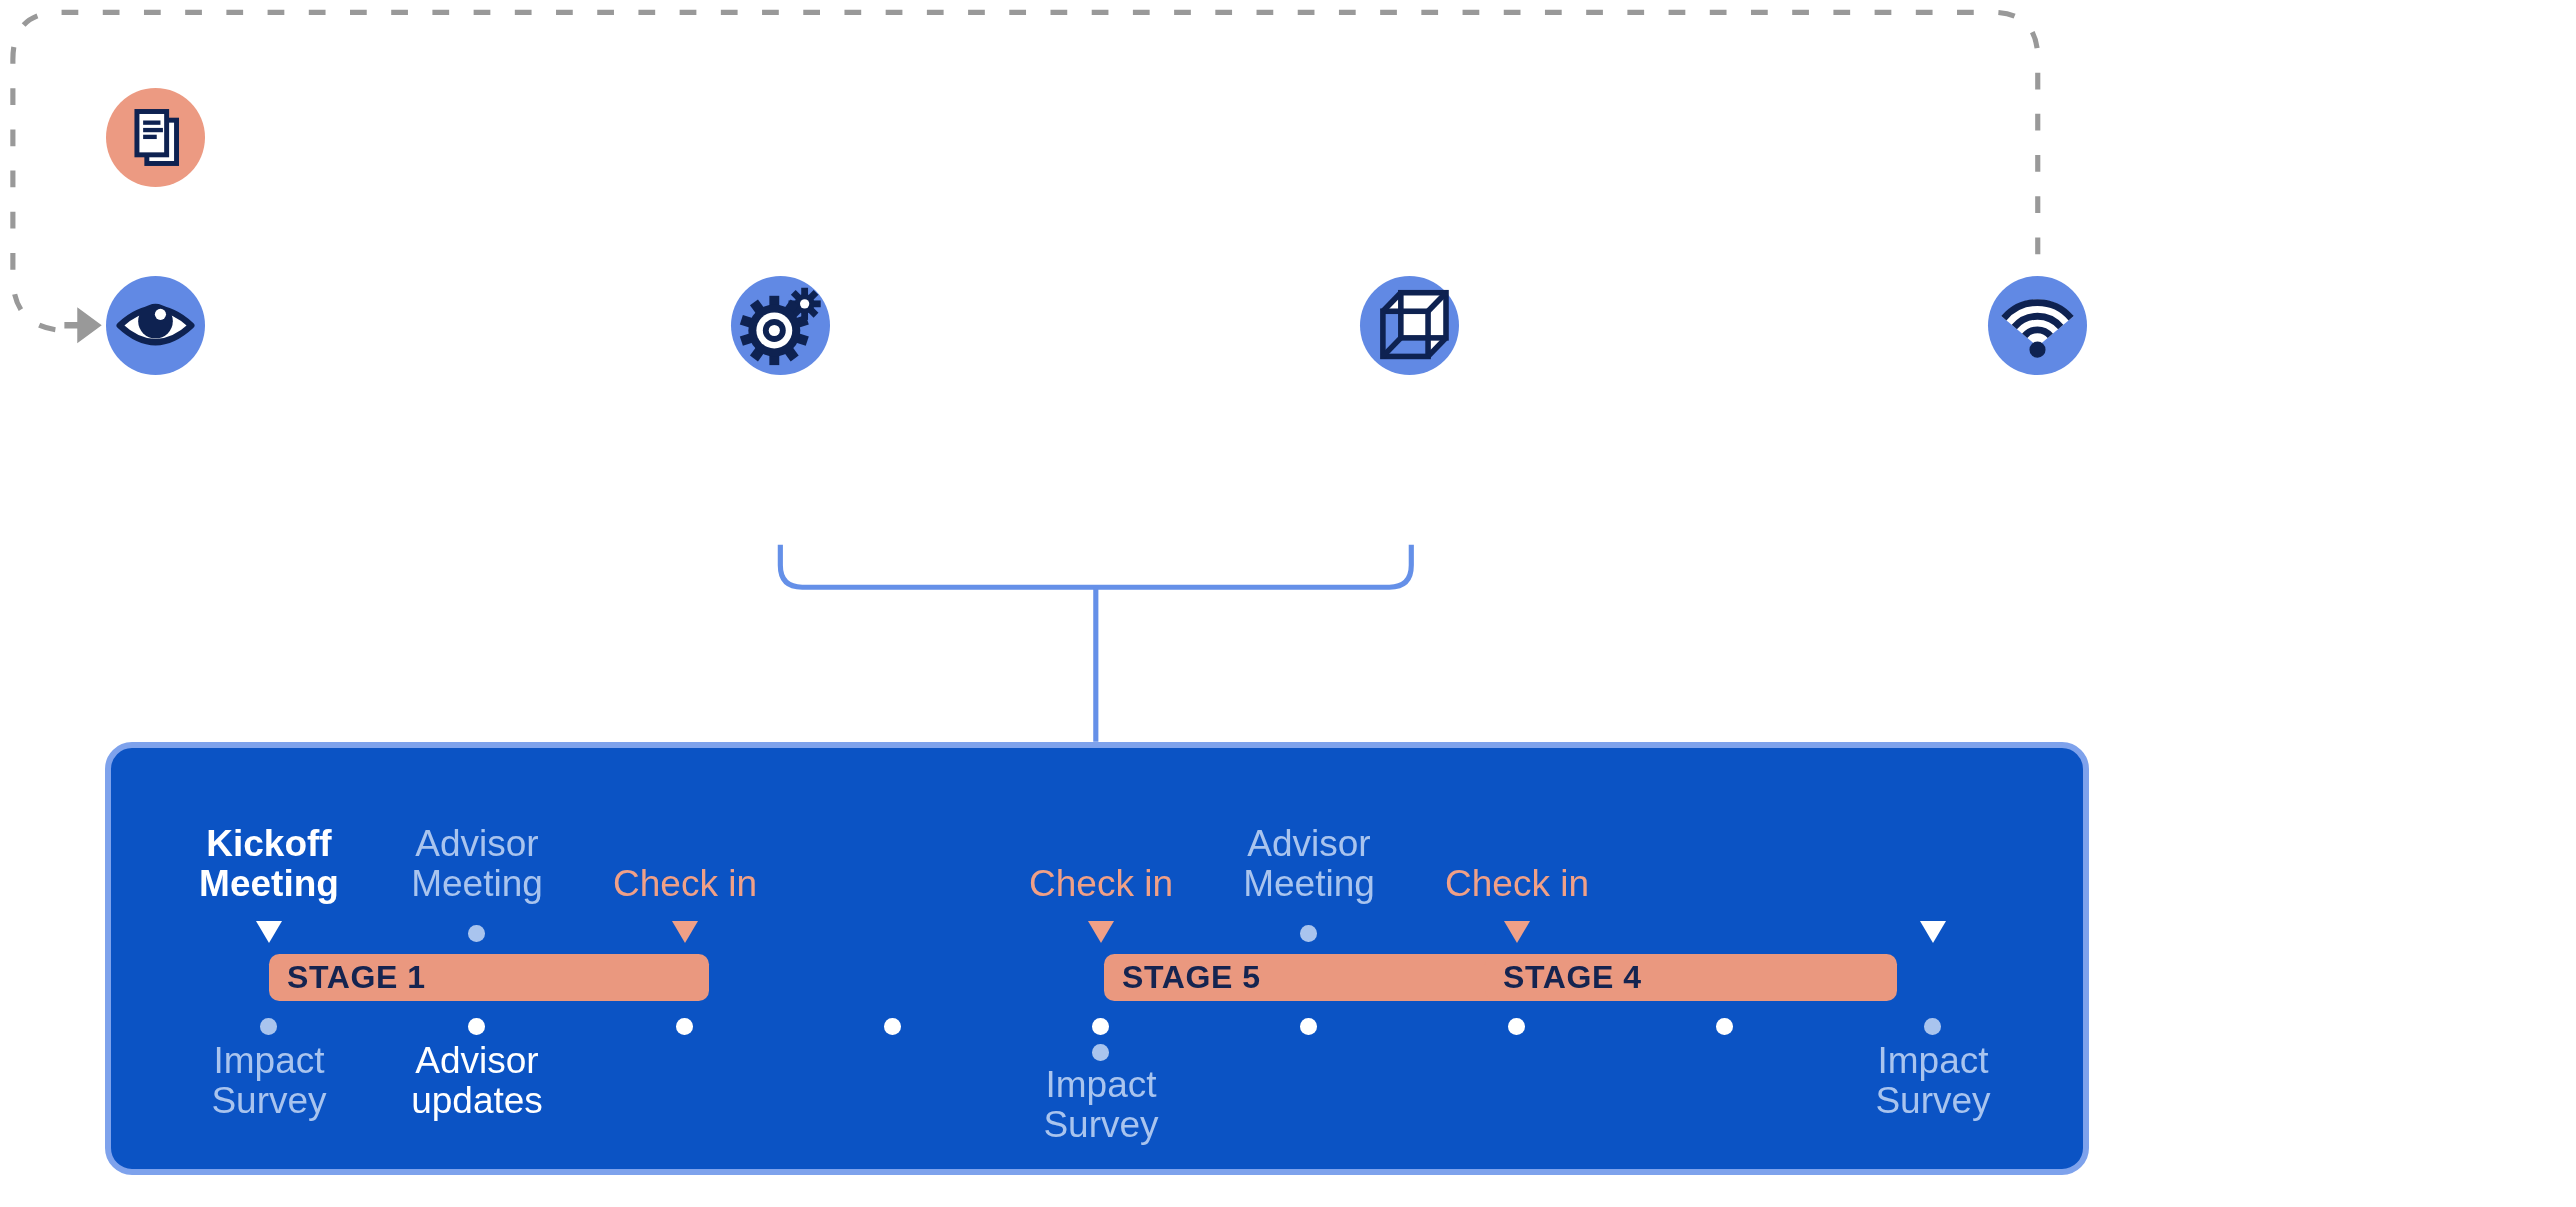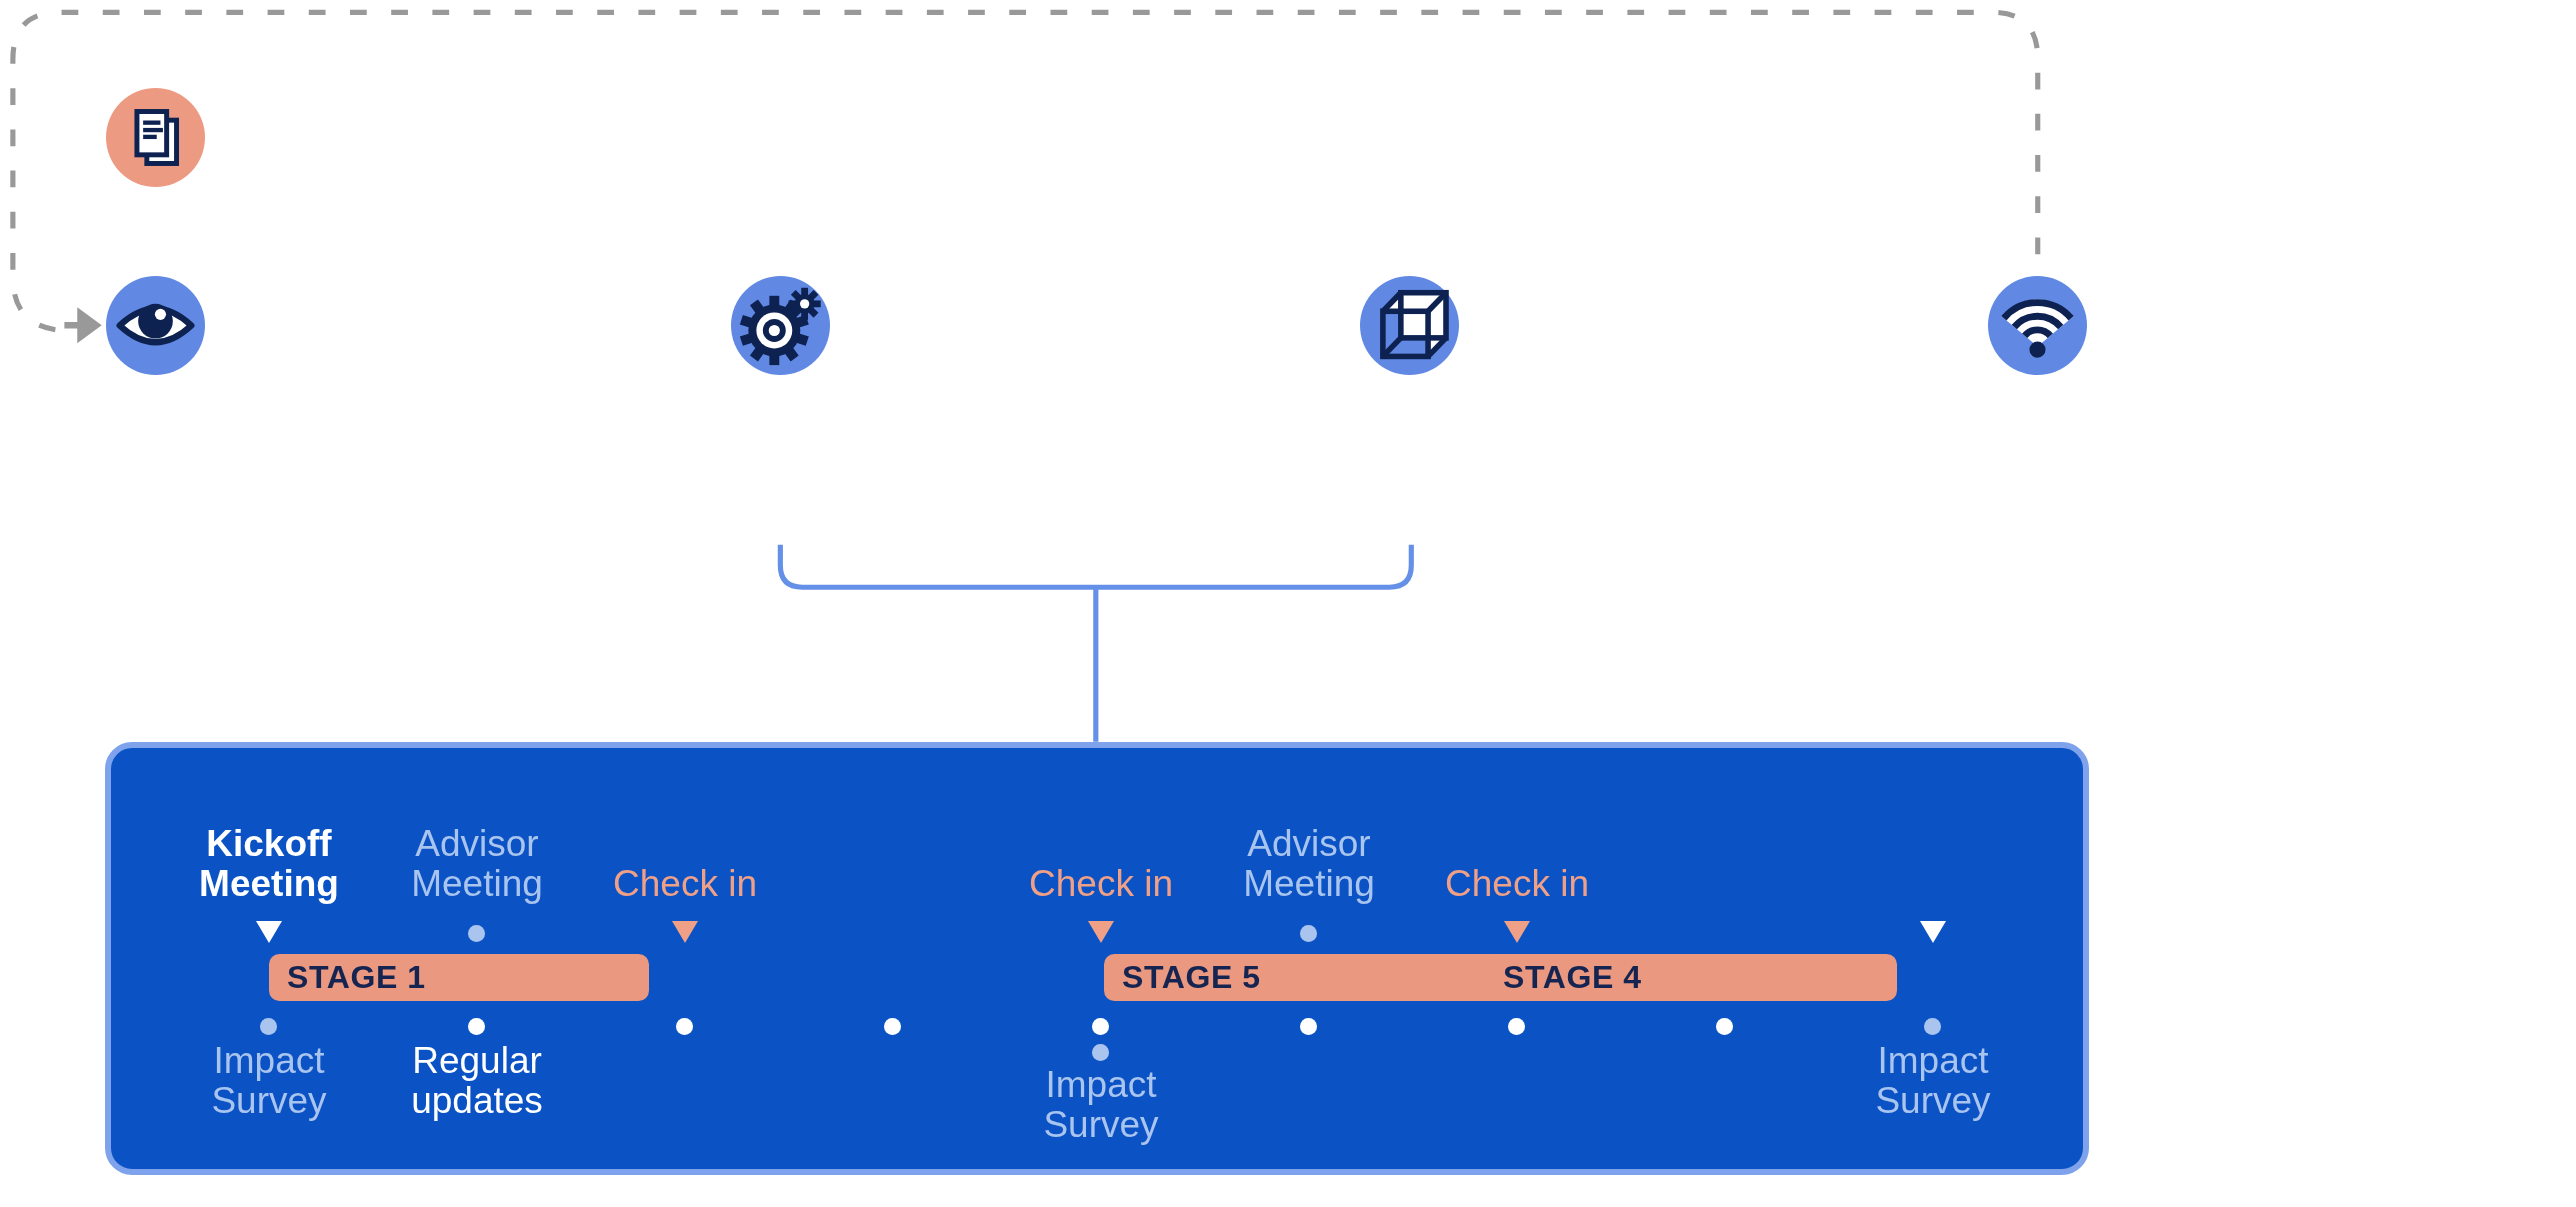--- a/index.html
+++ b/index.html
@@ -127,21 +127,21 @@
     <g fill="none" stroke="var(--navy)" stroke-width="11">
       <path d="M 25.6 68.3 A 71 71 0 0 1 134.4 68.3"></path>
       <path d="M 42.5 82.5 A 49 49 0 0 1 117.5 82.5"></path>
       <path d="M 59.3 96.6 A 27 27 0 0 1 100.7 96.6"></path>
     </g>
     <circle cx="80" cy="119" r="13" fill="var(--navy)"></circle>
   </svg>
 </div>
 
 <div class="timeline-box">
-    <div class="stage-seg" style="left: 158px; width: 380px;">
+    <div class="stage-seg" style="left: 158px; width: 440px;">
       <div class="stage-lbl">STAGE 1</div>
     </div>
     <div class="stage-seg" style="left: 993px; width: 408px;">
       <div class="stage-lbl">STAGE 5</div>
     </div>
     <div class="stage-seg" style="left: 1374px; width: 412px;">
       <div class="stage-lbl">STAGE 4</div>
     </div>
     <div class="tri tri-white" style="left: 145px;"></div>
     <div class="lbl lbl-above st-white-bold" style="left: 42px;">Kickoff Meeting</div>
@@ -160,17 +160,17 @@
     <div class="dot dot-below dot-white" style="left: 357px;"></div>
     <div class="dot dot-below dot-white" style="left: 565px;"></div>
     <div class="dot dot-below dot-white" style="left: 773px;"></div>
     <div class="dot dot-below dot-white" style="left: 981px;"></div>
     <div class="dot dot-below dot-white" style="left: 1189px;"></div>
     <div class="dot dot-below dot-white" style="left: 1397px;"></div>
     <div class="dot dot-below dot-white" style="left: 1605px;"></div>
     <div class="dot dot-below dot-periwinkle" style="left: 1813px;"></div>
     <div class="dot dot-extra dot-periwinkle" style="left: 981px;"></div>
     <div class="lbl lbl-below st-periwinkle" style="left: 42px;">Impact Survey</div>
-    <div class="lbl lbl-below st-white" style="left: 250px;">Regular updates</div>
+    <div class="lbl lbl-below st-white" style="left: 250px;">Advisor updates</div>
     <div class="lbl lbl-below-low st-periwinkle" style="left: 874px;">Impact Survey</div>
     <div class="lbl lbl-below st-periwinkle" style="left: 1706px;">Impact Survey</div>
   </div>
 
 
 </body></html>

